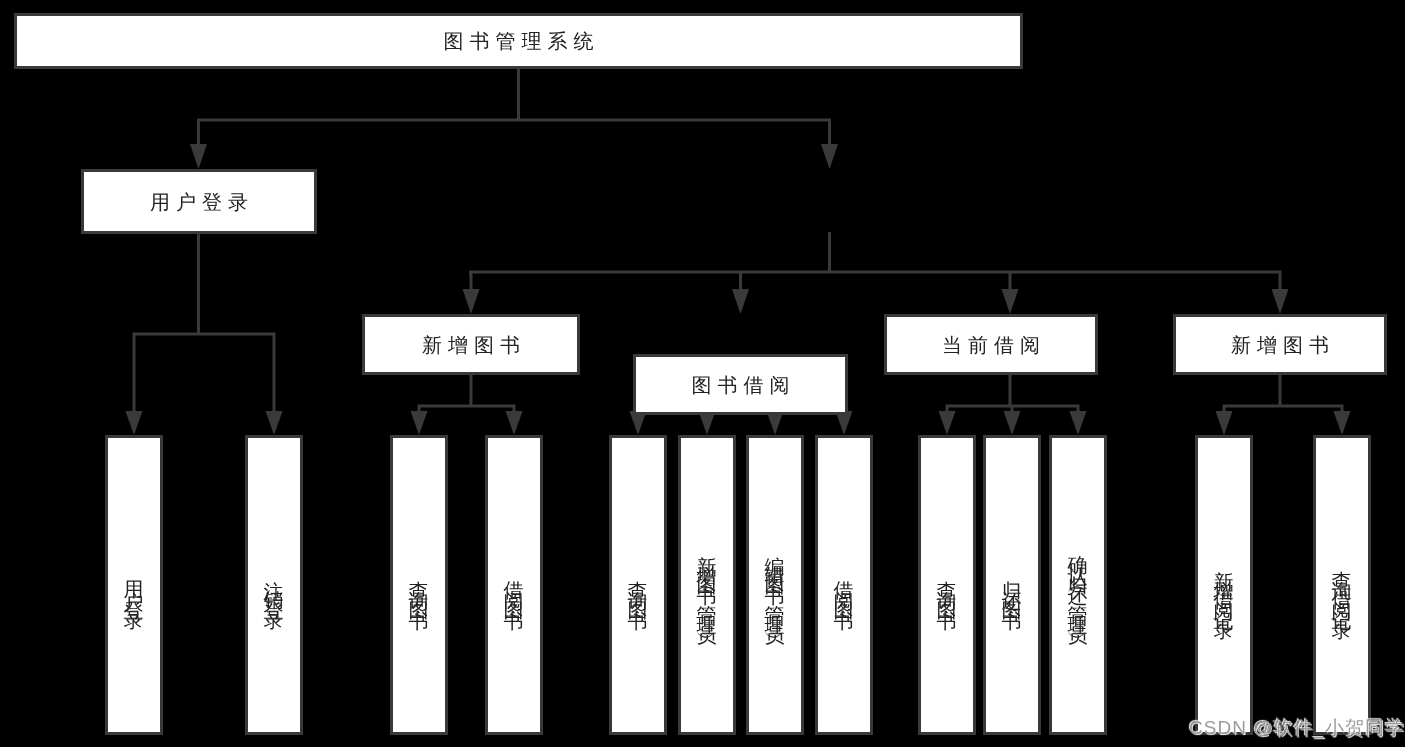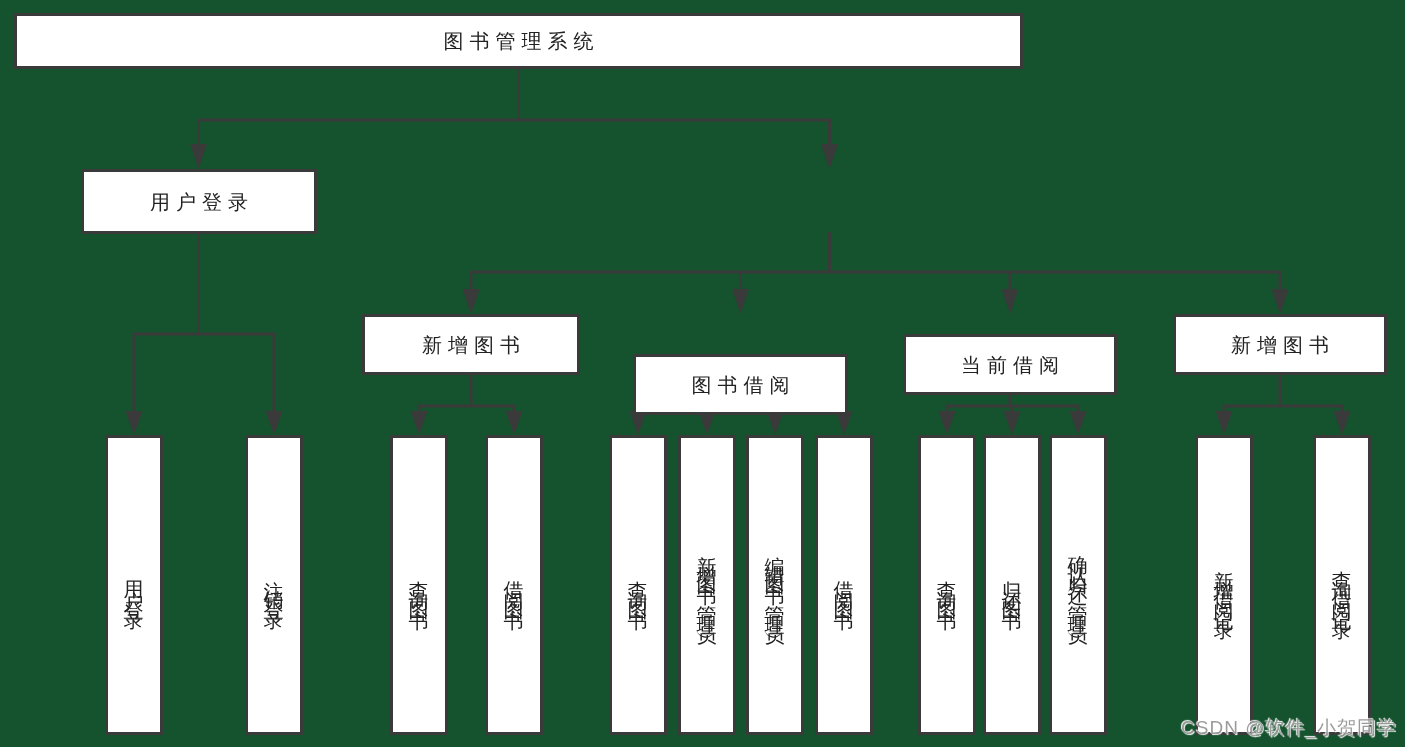--- a/index.html
+++ b/index.html
@@ -9,21 +9,21 @@
   }
   html,body{margin:0;padding:0;}
   body{
     background:#ffffff;
     font-family:"Liberation Sans",sans-serif;
   }
   .canvas{
     position:relative;
     width:1405px;
     height:747px;
-    background:#14532d;
+    background:#000000;
     overflow:hidden;
   }
   .connectors{
     position:absolute;
     left:0;top:0;
     width:1405px;height:747px;
   }
   .node{
     position:absolute;
     box-sizing:border-box;
@@ -41,21 +41,21 @@
   }
   .leaf{
     writing-mode:vertical-rl;
     text-orientation:mixed;
     letter-spacing:10px;
     text-indent:0;
     white-space:normal;
   }
   .watermark{
     position:absolute;
-    right:8px;
+    right:0;
     bottom:6px;
     font-size:19px;
     letter-spacing:1px;
     color:var(--wm);
     text-shadow:1px 1px 1px #ffffff, -1px -1px 1px #ffffff;
     pointer-events:none;
   }
 </style>
 </head>
 <body>
@@ -104,21 +104,21 @@
       <polygon points="1333.5,411 1350.5,411 1342,435"></polygon>
     </g>
   </svg>
 
   <div class="node" style="left:14px;top:13px;width:1009px;height:56px;">图书管理系统</div>
 
   <div class="node" style="left:81px;top:169px;width:236px;height:65px;">用户登录</div>
 
   <div class="node" style="left:362px;top:314px;width:218px;height:61px;">新增图书</div>
   <div class="node" style="left:633px;top:314px;width:215px;height:61px;margin-top:40px;">图书借阅</div>
-  <div class="node" style="left:903px;top:314px;width:214px;height:61px;margin-top:20px;">当前借阅</div>
+  <div class="node" style="left:884px;top:314px;width:214px;height:61px;">当前借阅</div>
   <div class="node" style="left:1173px;top:314px;width:214px;height:61px;">新增图书</div>
 
   <div class="node leaf" style="left:105px;top:435px;width:58px;height:300px;">用户登录</div>
   <div class="node leaf" style="left:245px;top:435px;width:58px;height:300px;">注销登录</div>
 
   <div class="node leaf" style="left:390px;top:435px;width:58px;height:300px;">查询图书</div>
   <div class="node leaf" style="left:485px;top:435px;width:58px;height:300px;">借阅图书</div>
 
   <div class="node leaf" style="left:609px;top:435px;width:58px;height:300px;">查询图书</div>
   <div class="node leaf" style="left:678px;top:435px;width:58px;height:300px;">新增图书（管理员）</div>

